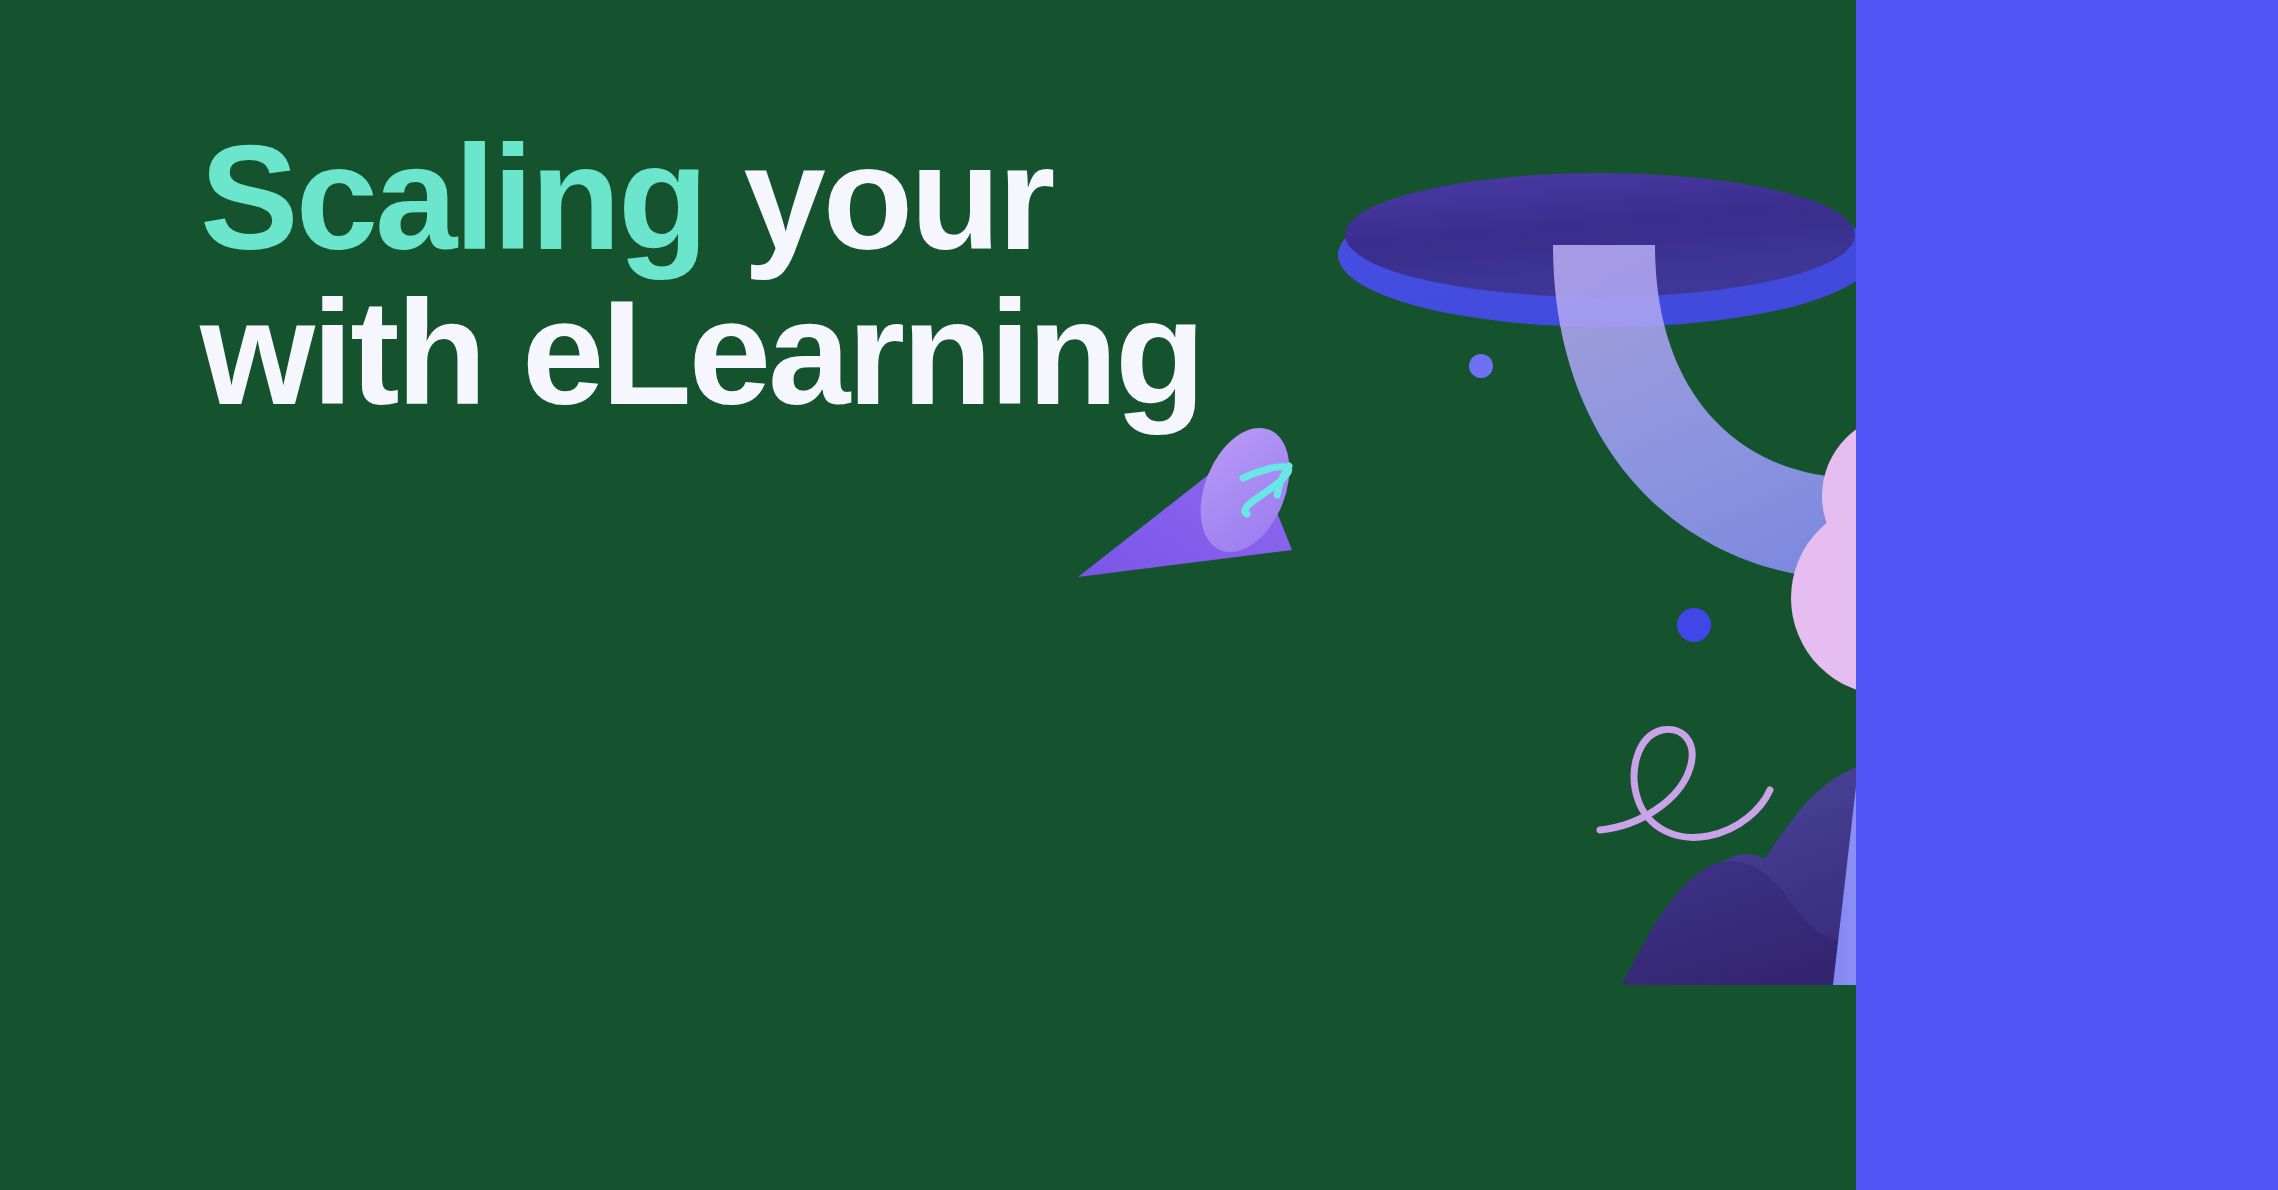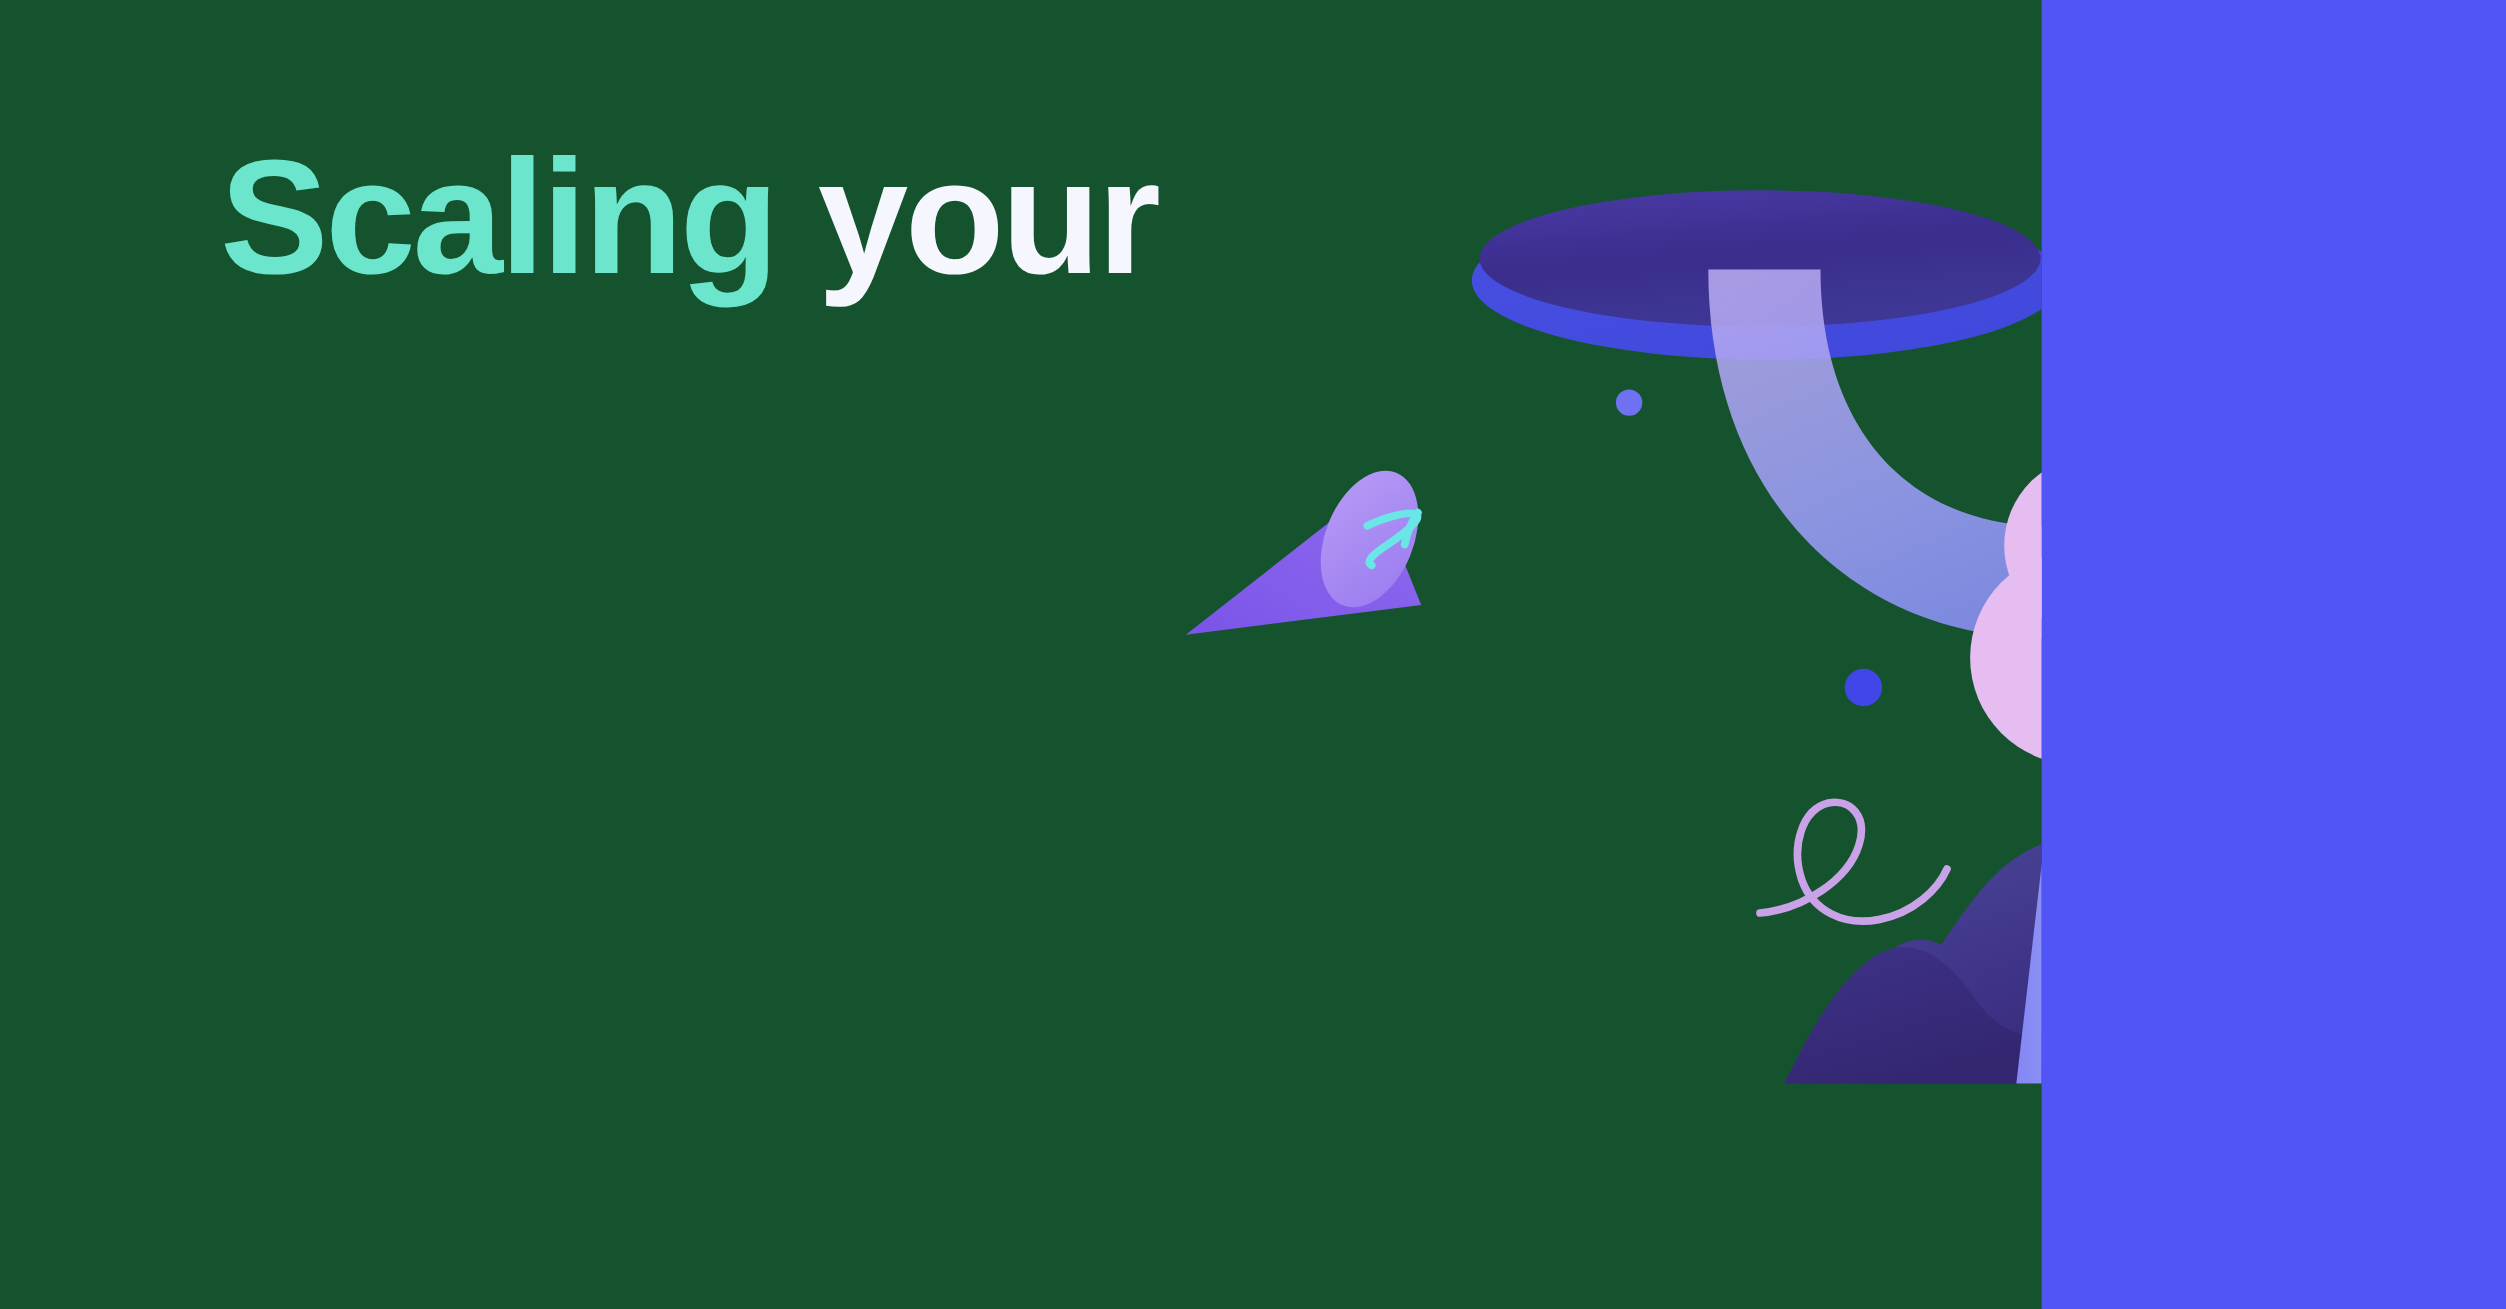--- a/index.html
+++ b/index.html
@@ -157,15 +157,16 @@
     <path d="M 1600 830
              C 1640 826 1680 800 1690 768
              C 1698 742 1682 726 1662 730
              C 1638 736 1628 770 1638 800
              C 1648 828 1676 842 1708 836
              C 1740 830 1762 808 1770 790" fill="none" stroke="#C9A2E8" stroke-width="7" stroke-linecap="round"></path>
   </svg>
 
   <h1 id="headline">
     <span class="hl-line"><span class="accent">Scaling</span><span> your</span></span>
+    <span class="hl-line">with eLearning</span>
   </h1>
 
 </div>
 
 </body></html>

